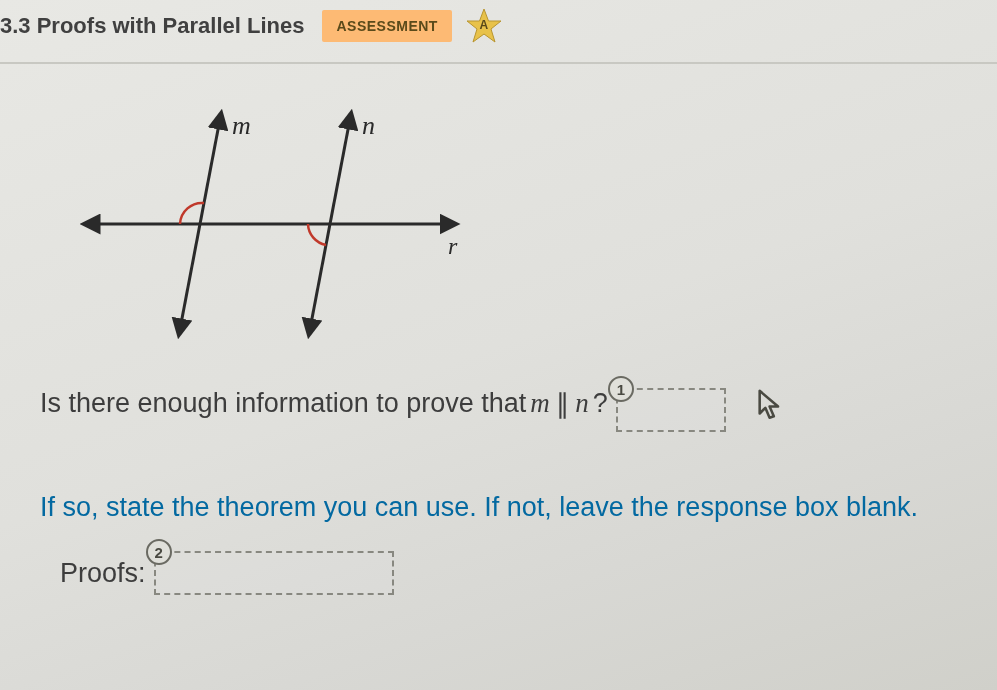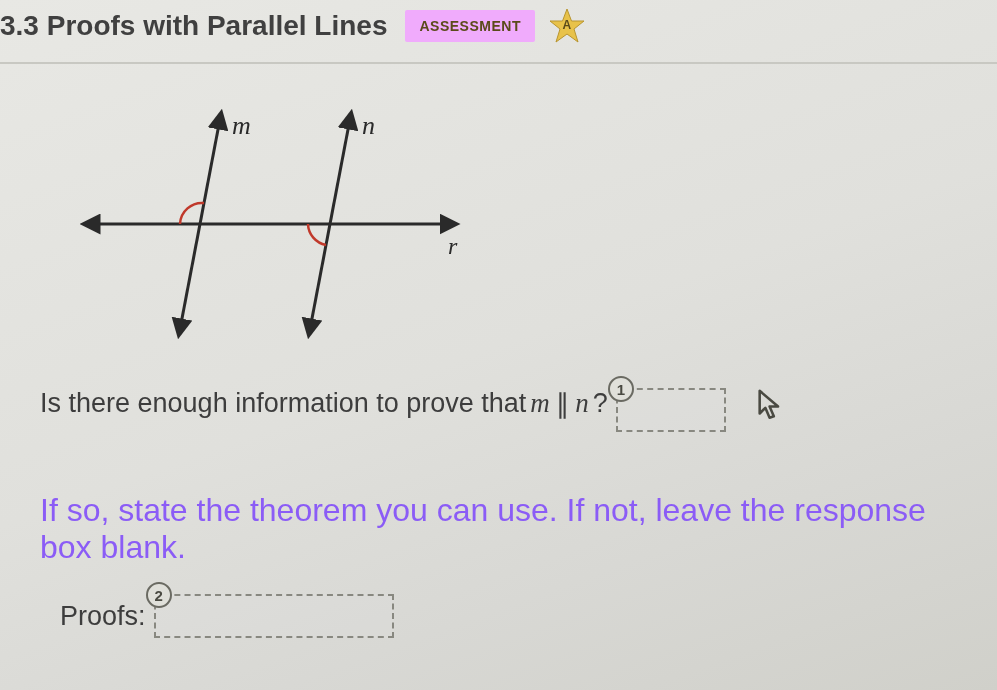--- a/index.html
+++ b/index.html
@@ -13,27 +13,27 @@
     color: #3a3a3a;
     overflow: hidden;
   }
   .header {
     display: flex;
     align-items: center;
     padding: 8px 0 18px 0;
     border-bottom: 2px solid #c8c8c2;
   }
   .title {
-    font-size: 28px;
+    font-size: 22px;
     font-weight: bold;
     color: #404040;
     margin-right: 18px;
   }
   .badge {
-    background: #f0abfc;
+    background: #fdba74;
     color: #5a4a1a;
     font-weight: bold;
     font-size: 14px;
     letter-spacing: 0.5px;
     padding: 8px 14px;
     border-radius: 2px;
     margin-right: 14px;
   }
   .star {
     position: relative;
@@ -90,22 +90,22 @@
     font-weight: bold;
     color: #4a4a42;
     display: flex;
     align-items: center;
     justify-content: center;
   }
   .cursor {
     margin-left: 30px;
   }
   .instruction {
-    font-size: 32px;
-    color: #8b5cf6;
+    font-size: 27px;
+    color: #0369a1;
     margin-bottom: 28px;
   }
   .theorem-row {
     display: flex;
     align-items: center;
     font-size: 27px;
     color: #3d3d3d;
     padding-left: 20px;
   }
 </style>

